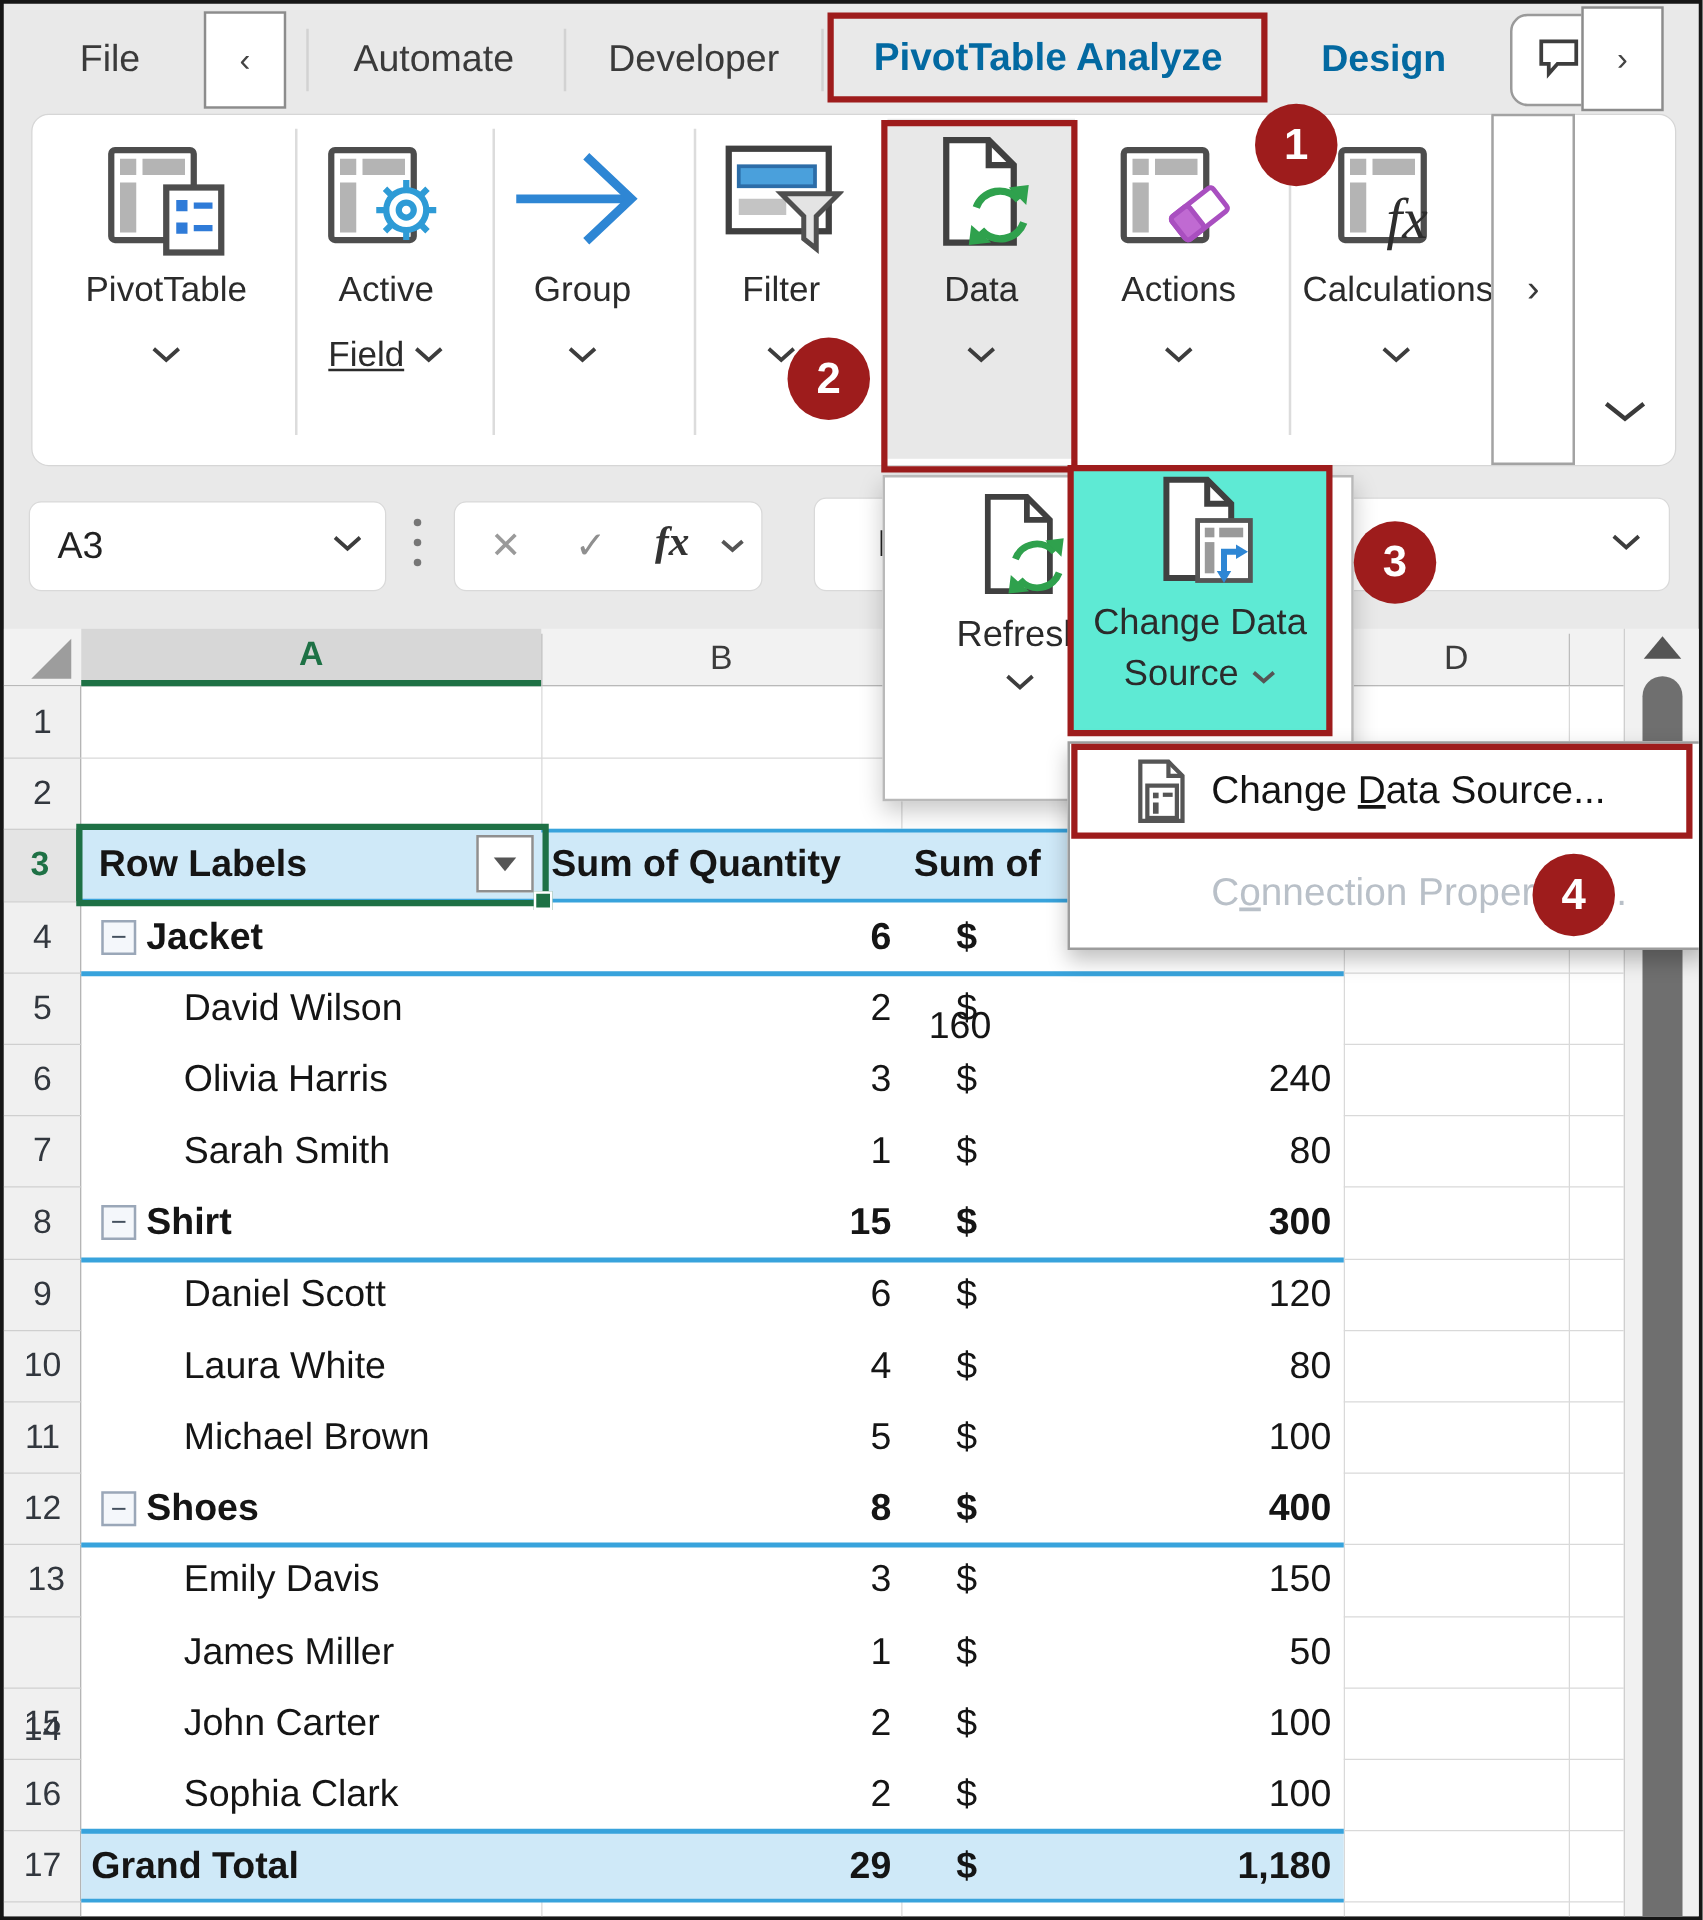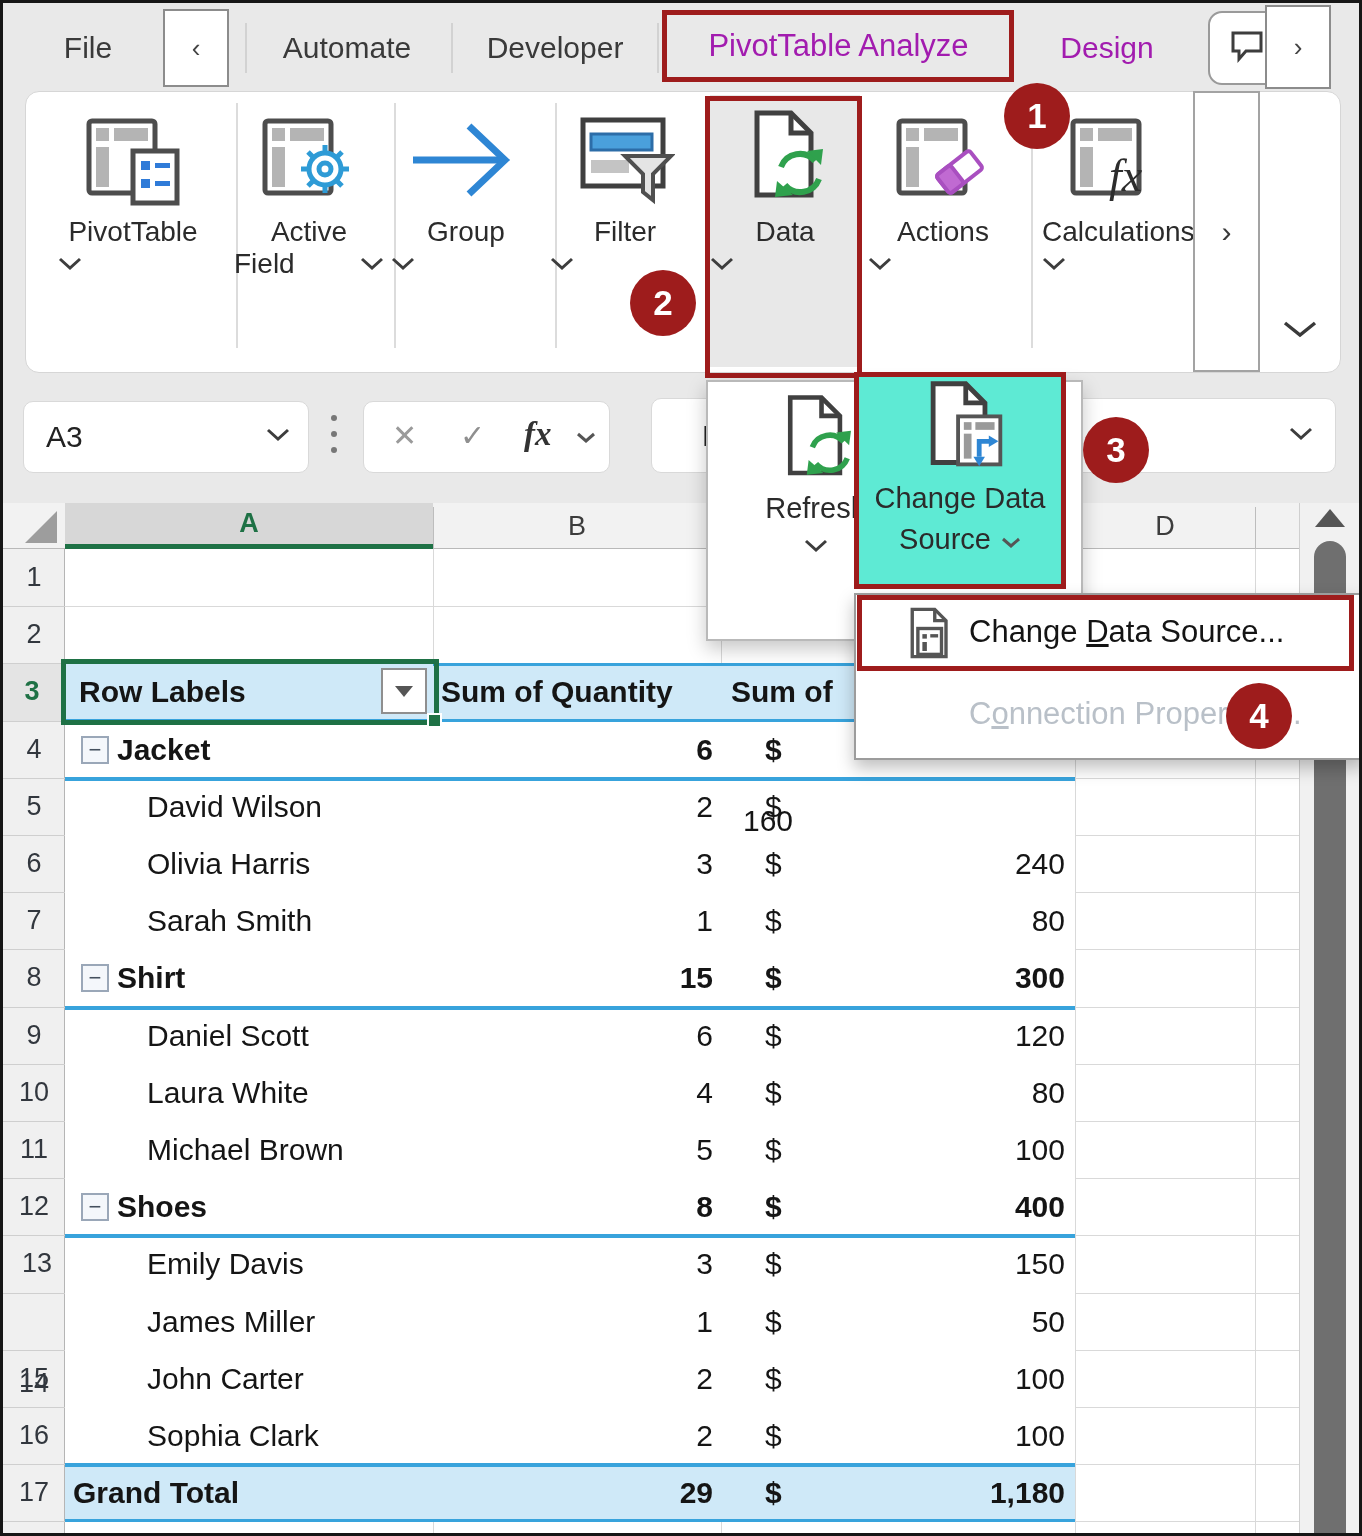--- a/index.html
+++ b/index.html
@@ -7,31 +7,31 @@
     position:relative;width:1362px;height:1536px;overflow:hidden;
     background:#e9e9e9;border:3px solid #161616;box-sizing:border-box;
     font-family:"Liberation Sans", sans-serif;color:#262626;
     -webkit-font-smoothing:antialiased;
   }
   .abs{position:absolute;}
   .ctr{display:flex;align-items:center;justify-content:center;}
 
   
   .tab{font-size:30px;color:#3a3a3a;}
-  .tab.green{color:#a21caf;font-weight:400;}
+  .tab.green{color:#0369a1;font-weight:700;}
   .tabdiv{width:2px;background:#d2d2d2;}
   .sqbtn{background:#fff;border:2px solid #8c8c8c;box-sizing:border-box;font-size:26px;color:#444;}
 
   
   .ribbon-panel{left:22px;top:88px;width:1314px;height:280px;background:#fff;border:1px solid #d6d6d6;border-radius:14px;}
   .rbtn{top:92px;height:272px;width:150px;z-index:3;cursor:default;}
   .rbtn.hl{background:#e8e8e8;}
   .ric{height:116px;display:flex;align-items:flex-end;justify-content:center;}
   .rlbl{margin-top:4px;text-align:center;font-size:28px;color:#2b2b2b;white-space:nowrap;overflow:visible;line-height:34px;}
-  .rsub{margin-top:0;text-align:center;font-size:28px;color:#2b2b2b;display:flex;align-items:center;justify-content:space-between;gap:8px;height:30px;}
+  .rsub{margin-top:20px;text-align:center;font-size:28px;color:#2b2b2b;display:flex;align-items:center;justify-content:center;gap:8px;height:30px;text-decoration:underline;}
   .rdiv{width:2px;background:#dcdcdc;top:100px;height:245px;z-index:2;}
   .ribbon-strip{left:1190px;top:88px;width:67px;height:281px;background:#fff;border:2px solid #a3a3a3;box-sizing:border-box;z-index:5;font-size:30px;color:#3a3a3a;}
 
   
   .redbox{border:5px solid #9e1c1c;box-sizing:border-box;z-index:6;pointer-events:none;}
   .badge{width:66px;height:66px;border-radius:50%;background:#9e1c1c;color:#fff;
          font-size:35px;font-weight:700;z-index:40;display:flex;align-items:center;justify-content:center;}
 
   
   .fbox{background:#fff;border:1px solid #d9d9d9;border-radius:10px;box-sizing:border-box;}

